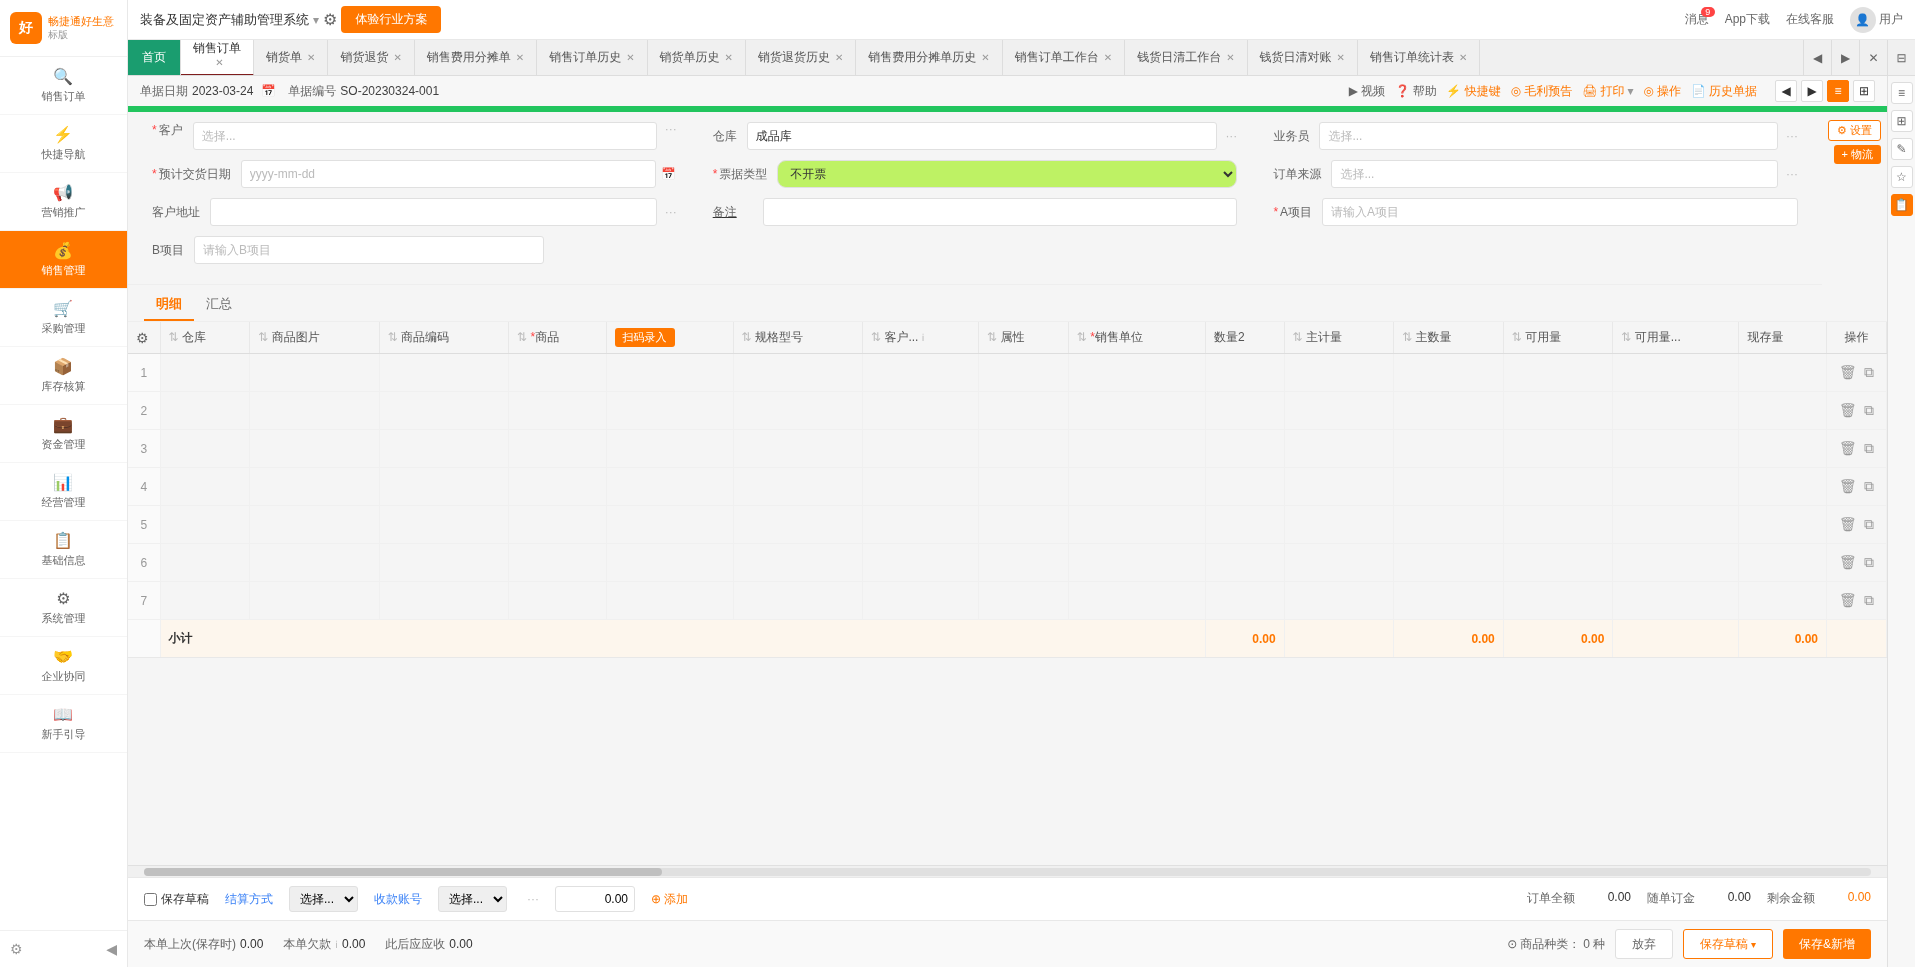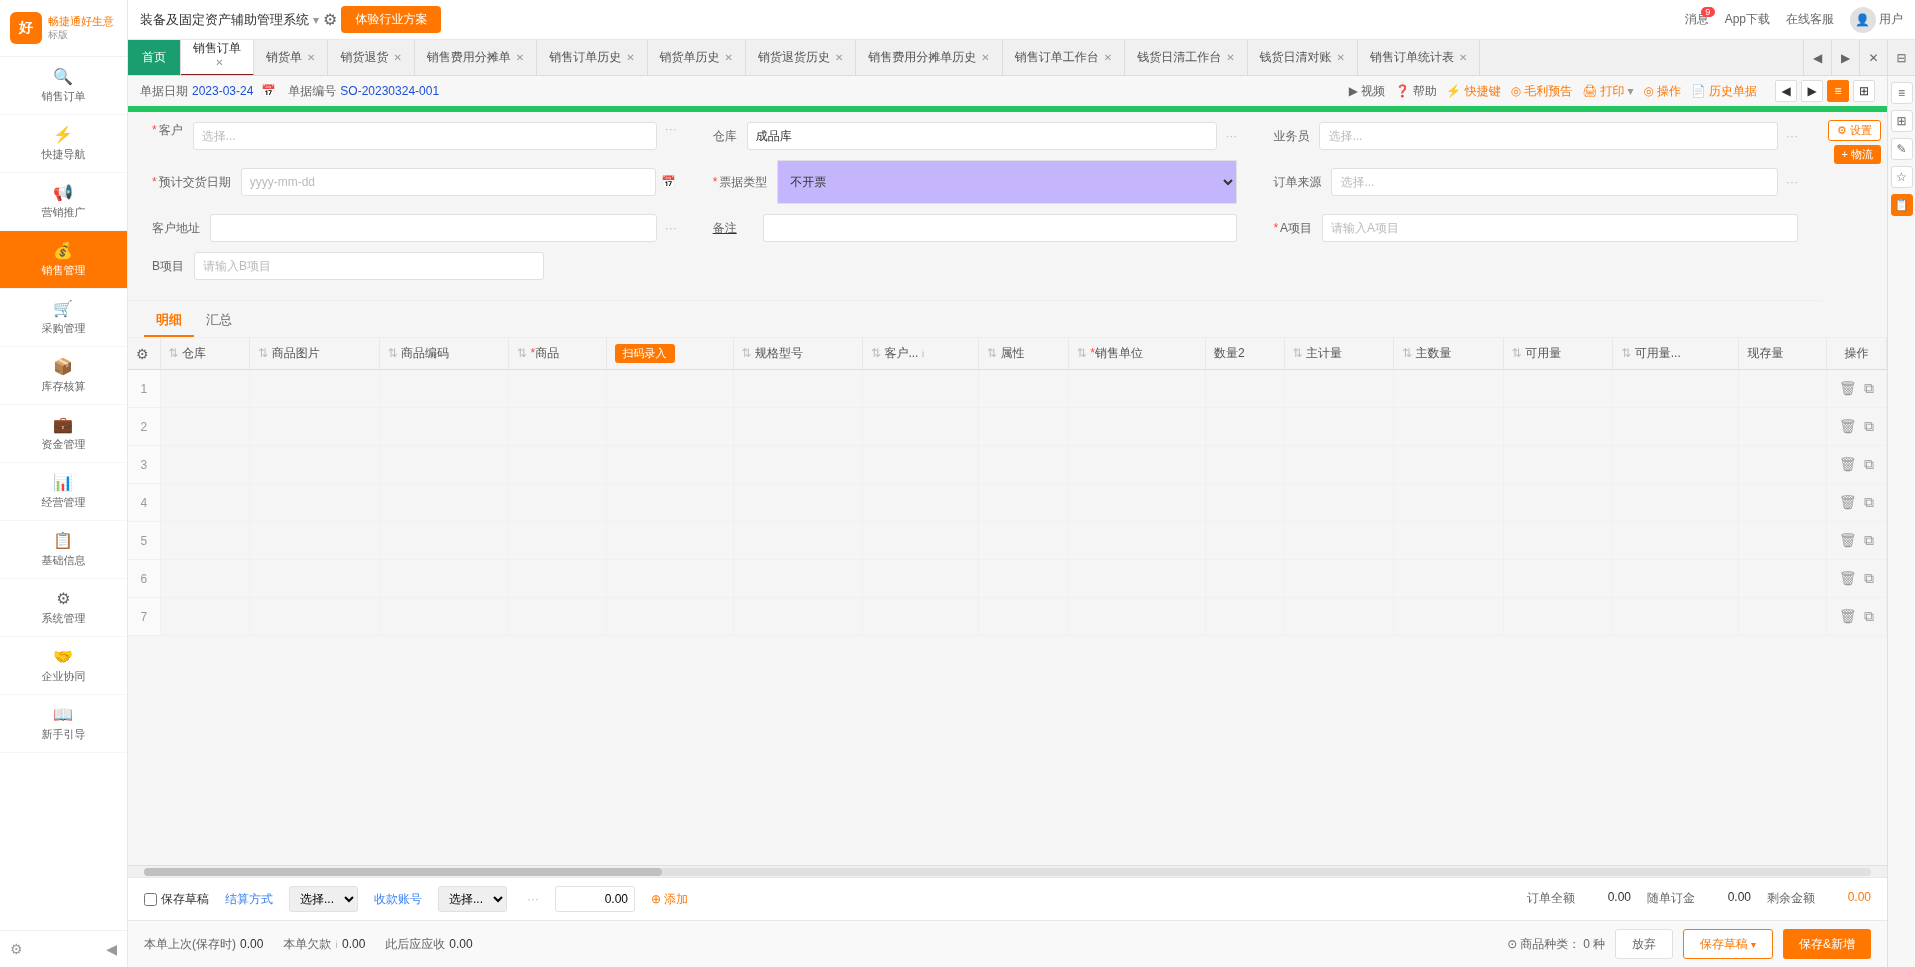--- a/index.html
+++ b/index.html
@@ -42,35 +42,35 @@
     .tab-item { display: flex; align-items: center; height: 36px; padding: 0 12px; cursor: pointer; font-size: 12px; color: #555; white-space: nowrap; border-right: 1px solid #ddd; background: #f0f0f0; flex-shrink: 0; }
     .tab-item.active { background: #fff; color: #333; border-bottom: 2px solid #7f1d1d; flex-direction: column; }
     .tab-item .tab-close { margin-left: 5px; color: #999; font-size: 10px; }
     .tab-home { background: #1a9d6f; color: #fff; padding: 0 14px; }
     .tab-nav-arrows { display: flex; align-items: center; margin-left: auto; }
     .tab-nav-btn { width: 28px; height: 36px; display: flex; align-items: center; justify-content: center; cursor: pointer; border-left: 1px solid #ddd; background: #f0f0f0; color: #666; font-size: 12px; }
 
     
     .form-toolbar { height: 36px; background: #f7f7f7; border-bottom: 6px solid #22c55e; display: flex; align-items: center; padding: 0 12px; gap: 12px; flex-shrink: 0; }
     .form-toolbar-label { color: #666; font-size: 12px; }
-    .form-toolbar-value { color: #1d4ed8; font-size: 12px; }
+    .form-toolbar-value { color: #404040; font-size: 12px; }
     .toolbar-date { display: flex; align-items: center; gap: 4px; }
     .toolbar-actions { margin-left: auto; display: flex; align-items: center; gap: 10px; }
     .toolbar-action-item { display: flex; align-items: center; gap: 3px; color: #666; cursor: pointer; font-size: 12px; }
     .toolbar-view-icon { width: 22px; height: 22px; display: flex; align-items: center; justify-content: center; border: 1px solid #ddd; background: #fff; cursor: pointer; border-radius: 2px; }
     .toolbar-view-icon.active { background: #ff7700; color: #fff; border-color: #ff7700; }
 
     
     .form-fields { padding: 10px 16px; border-bottom: 1px solid #eee; flex-shrink: 0; }
     .form-row { display: flex; align-items: center; margin-bottom: 10px; gap: 0; }
     .form-label { color: #666; font-size: 12px; white-space: nowrap; margin-right: 6px; }
     .form-label.required::before { content: '*'; color: #ff4444; margin-right: 2px; }
     .form-input { flex: 1; height: 28px; border: 1px solid #e0e0e0; border-radius: 3px; padding: 0 8px; font-size: 12px; color: #333; background: #fff; outline: none; }
     .form-input::placeholder { color: #bbb; }
-    .form-select { flex: 1; height: 44px; border: 1px solid #e0e0e0; border-radius: 1px; padding: 0 8px; font-size: 12px; color: #333; background: #c4b5fd; }
+    .form-select { flex: 1; height: 28px; border: 1px solid #e0e0e0; border-radius: 9px; padding: 0 8px; font-size: 12px; color: #333; background: #bef264; }
 
     
     .detail-tabs { display: flex; align-items: center; padding: 6px 16px 0; border-bottom: 1px solid #eee; flex-shrink: 0; }
     .detail-tab { padding: 4px 12px 6px; cursor: pointer; font-size: 13px; color: #666; border-bottom: 2px solid transparent; }
     .detail-tab.active { color: #ff7700; border-bottom: 2px solid #ff7700; font-weight: bold; }
 
     
     .table-wrapper { flex: 1; overflow: auto; }
     table { border-collapse: collapse; width: 100%; min-width: 1500px; }
     thead tr { background: #f5f5f5; border-bottom: 1px solid #e0e0e0; }
@@ -635,20 +635,31 @@
                 <td></td>
                 <td></td>
                 <td></td>
                 <td></td>
                 <td class="col-ops">
                   <span class="op-icon">🗑</span>
                   <span class="op-icon">⧉</span>
                 </td>
               </tr>
 
+              <tr class="totals-row">
+                <td class="row-num"></td>
+                <td colspan="9" style="color:#333;font-size:12px;text-align:left;">小计</td>
+                <td style="color:#ff7700;text-align:right;">0.00</td>
+                <td></td>
+                <td style="color:#ff7700;text-align:right;">0.00</td>
+                <td style="color:#ff7700;text-align:right;">0.00</td>
+                <td></td>
+                <td style="color:#ff7700;text-align:right;">0.00</td>
+                <td></td>
+              </tr>
             </tbody>
           </table>
         </div>
 
         <div class="scroll-bar-area">
           <div class="scroll-bar-track">
             <div class="scroll-bar-thumb"></div>
           </div>
         </div>
 

